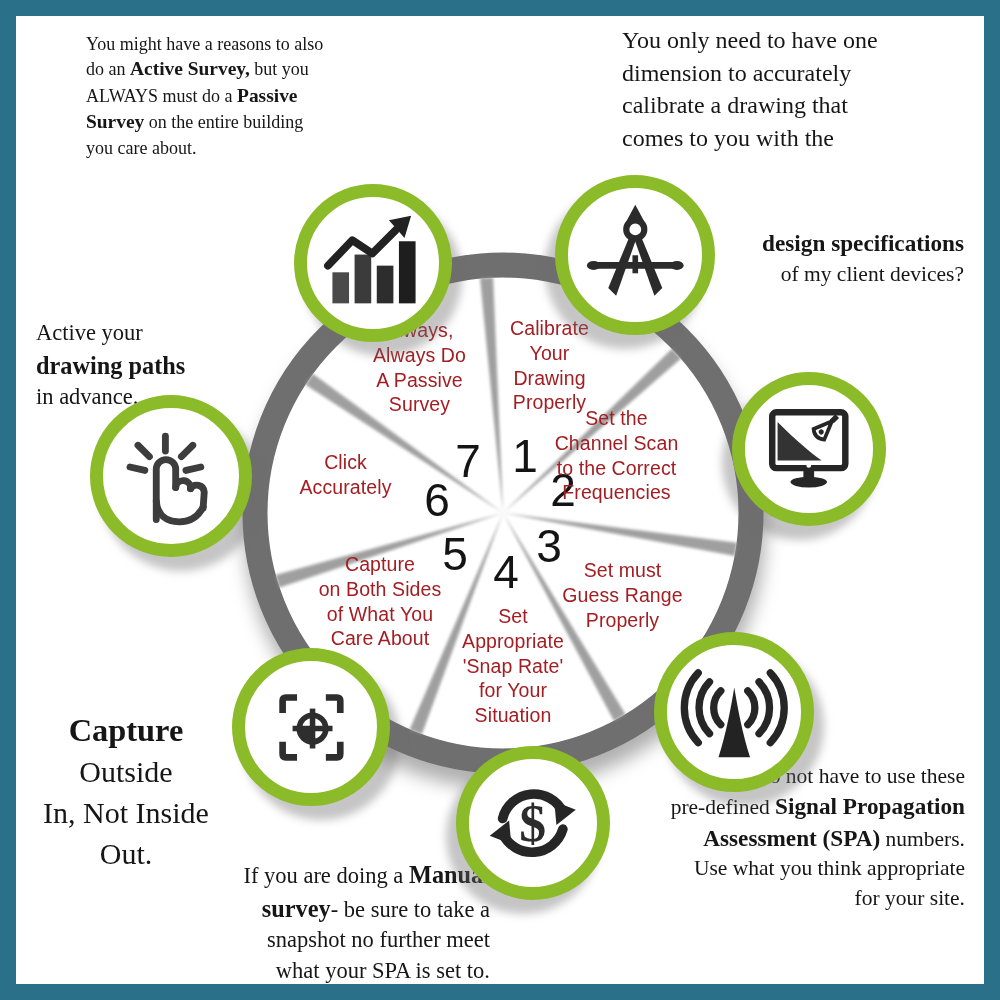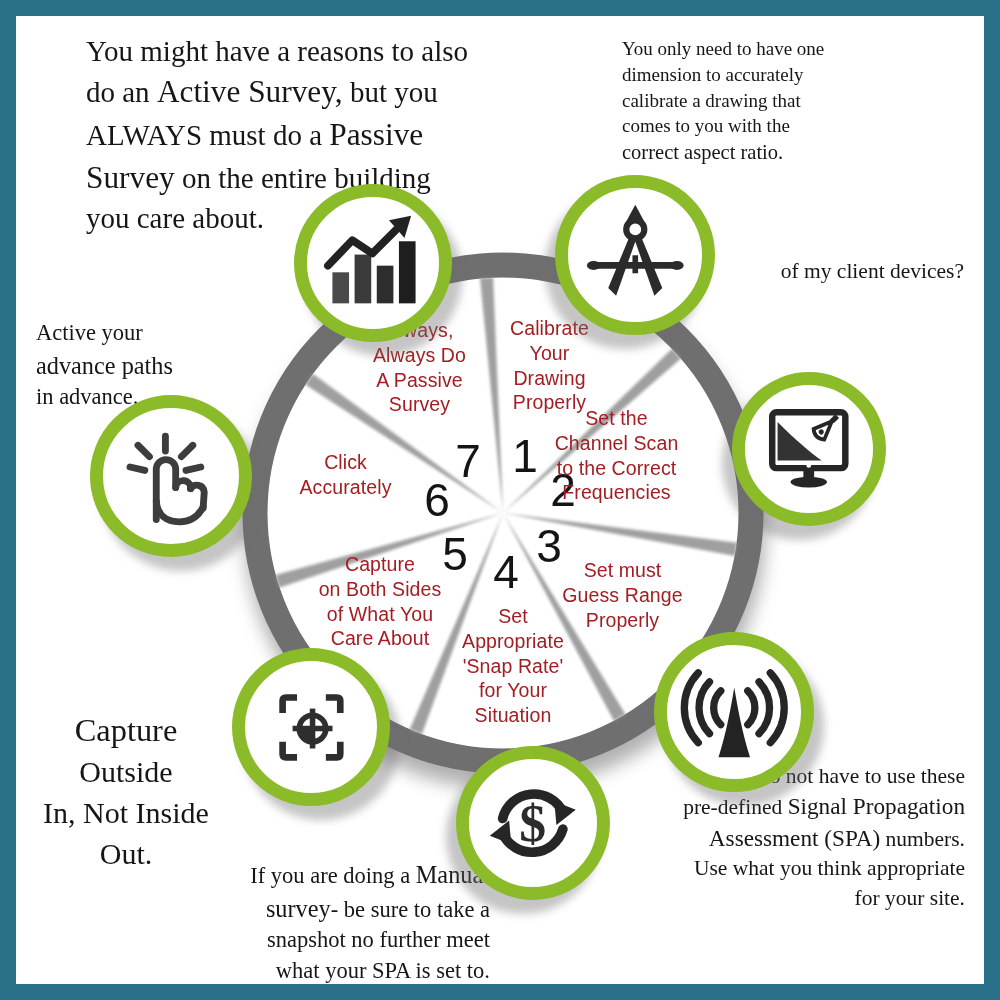--- a/index.html
+++ b/index.html
@@ -8,21 +8,21 @@
     font-family:"Liberation Serif", serif;color:#161616;overflow:hidden;
   }
   .frame{
     position:absolute;inset:0;border:16px solid #2a7089;pointer-events:none;z-index:10;
   }
   .wheel-svg{position:absolute;left:0;top:0;z-index:1;}
   .annot{
     position:absolute;z-index:5;font-family:"Liberation Serif", serif;
     white-space:pre-line;line-height:1.36;color:#161616;
   }
-  .annot b{font-weight:400;font-size:1.08em;text-align:center;}
+  .annot b{font-weight:700;font-size:1.08em;text-align:center;}
   .wedge-label{
     position:absolute;z-index:4;font-family:"Liberation Sans", sans-serif;
     color:#a31e22;text-align:center;white-space:pre-line;line-height:1.27;
     font-size:19.5px;letter-spacing:.1px;
   }
   .num{
     position:absolute;z-index:4;font-family:"Liberation Sans", sans-serif;
     font-size:46px;color:#141414;transform:translate(-50%,-50%);line-height:1;
   }
   .badge{
@@ -182,37 +182,37 @@
       <path d="M38,31 A21,21 0 0 0 38,61"></path>
       <path d="M28,23 A33,33 0 0 0 28,69"></path>
       <path d="M18,15 A45,45 0 0 0 18,77"></path>
       <path d="M62,31 A21,21 0 0 1 62,61"></path>
       <path d="M72,23 A33,33 0 0 1 72,69"></path>
       <path d="M82,15 A45,45 0 0 1 82,77"></path>
     </g>
   </svg>
 </div>
 
-<div class="annot" style="left:86px;top:32px;width:420px;font-size:29px"><span>You might have a reasons to also
+<div class="annot" style="left:86px;top:32px;width:420px;font-size:18px"><span>You might have a reasons to also
 do an </span><b>Active Survey,</b><span> but you
 ALWAYS must do a </span><b>Passive
 Survey</b><span> on the entire building
 you care about.</span></div>
 
-<div class="annot" style="left:622px;top:36px;width:330px;font-size:19px"><span>You only need to have one
+<div class="annot" style="left:622px;top:24px;width:330px;font-size:24px"><span>You only need to have one
 dimension to accurately
 calibrate a drawing that
 comes to you with the
-</span><b>correct aspect ratio.</b></div>
-
-<div class="annot" style="left:668px;top:228px;width:296px;font-size:21.5px;text-align:right"><span>
+</span></div>
+
+<div class="annot" style="left:668px;top:228px;width:296px;font-size:21.5px;text-align:right"><b>design specifications</b><span>
 of my client devices?</span></div>
 
 <div class="annot" style="left:36px;top:318px;width:210px;font-size:22.5px"><span>Active your
-</span><b>advance paths</b><span>
+</span><b>drawing paths</b><span>
 in advance.</span></div>
 
 <div class="annot" style="left:26px;top:708px;width:200px;font-size:30px;text-align:center"><b>Capture</b><span> Outside
 In, Not Inside Out.</span></div>
 
 <div class="annot" style="left:198px;top:858px;width:292px;font-size:22.5px;text-align:right"><span>If you are doing a </span><b>Manual
 survey</b><span>- be sure to take a
 snapshot no further meet
 what your SPA is set to.</span></div>
 

